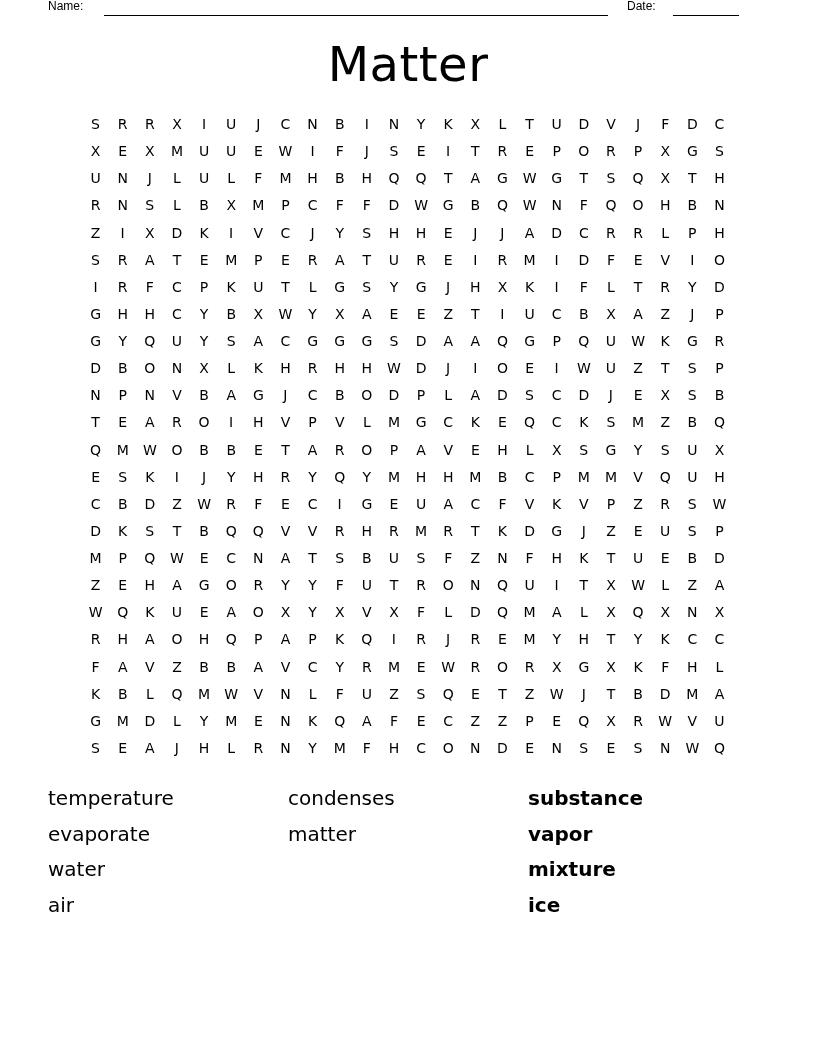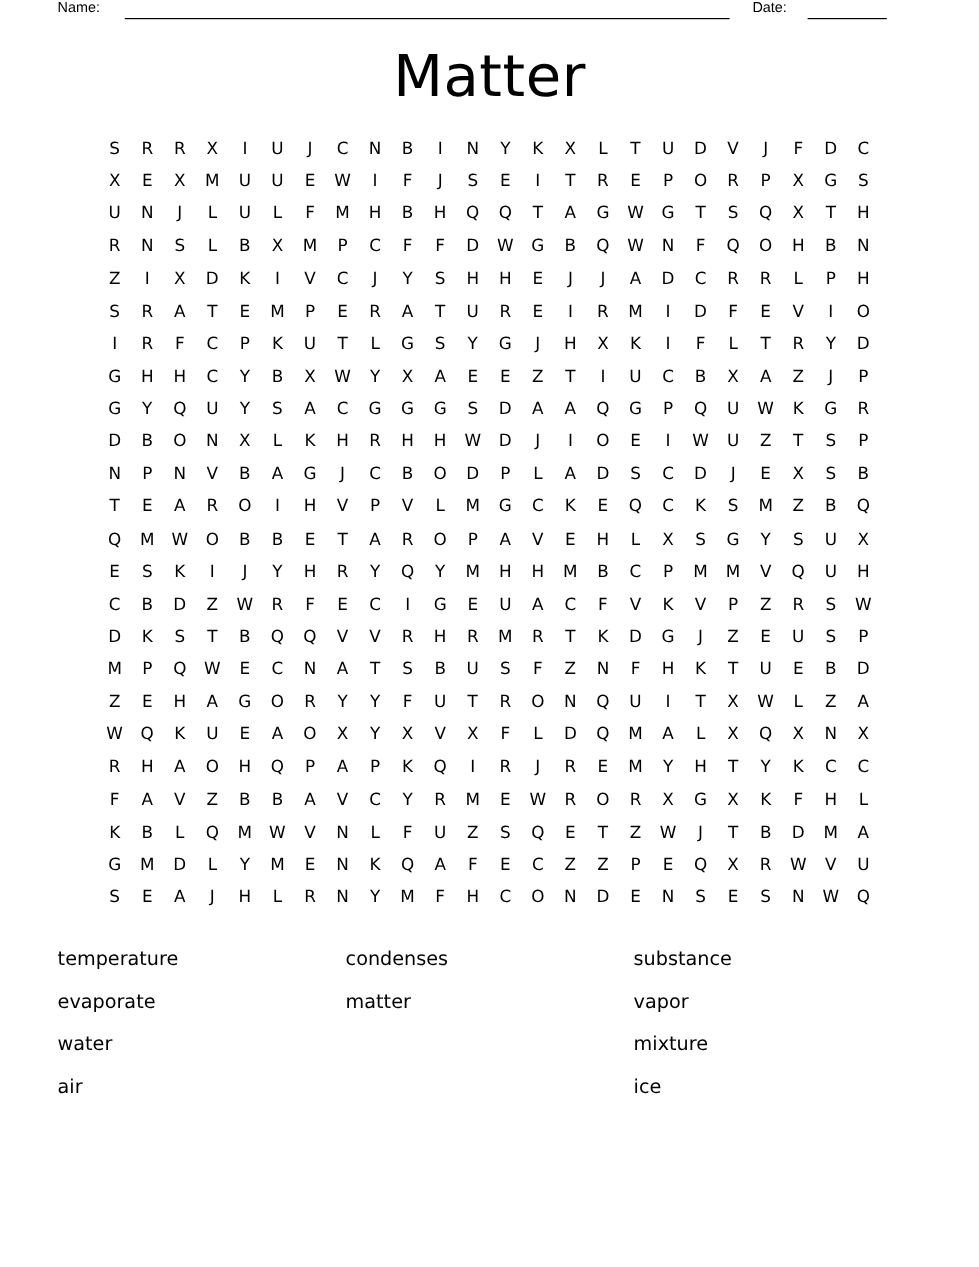--- a/index.html
+++ b/index.html
@@ -77,21 +77,21 @@
       left: 48px;
       top: 781px;
       width: 720px;
     }
     .word-col {
       position: absolute;
       top: 0;
     }
     .word {
       font-family: "DejaVu Sans", sans-serif;
-      font-size: 16px;
+      font-size: 20px;
       line-height: 35.6px;
       height: 35.6px;
       white-space: nowrap;
     }
   </style>
 </head>
 <body>
 
 <div class="header-line">
   <span class="name-label">Name:</span>
@@ -685,19 +685,19 @@
   <div class="word-col" id="wc0" style="left:0px;">
       <div class="word">temperature</div>
       <div class="word">evaporate</div>
       <div class="word">water</div>
       <div class="word">air</div>
     </div>
   <div class="word-col" id="wc1" style="left:240px;">
       <div class="word">condenses</div>
       <div class="word">matter</div>
     </div>
-  <div class="word-col" id="wc2" style="left:480px;">
+  <div class="word-col" id="wc2" style="left:480px;font-weight:bold;">
       <div class="word">substance</div>
       <div class="word">vapor</div>
       <div class="word">mixture</div>
       <div class="word">ice</div>
     </div>
 </div>
 
 </body></html>

